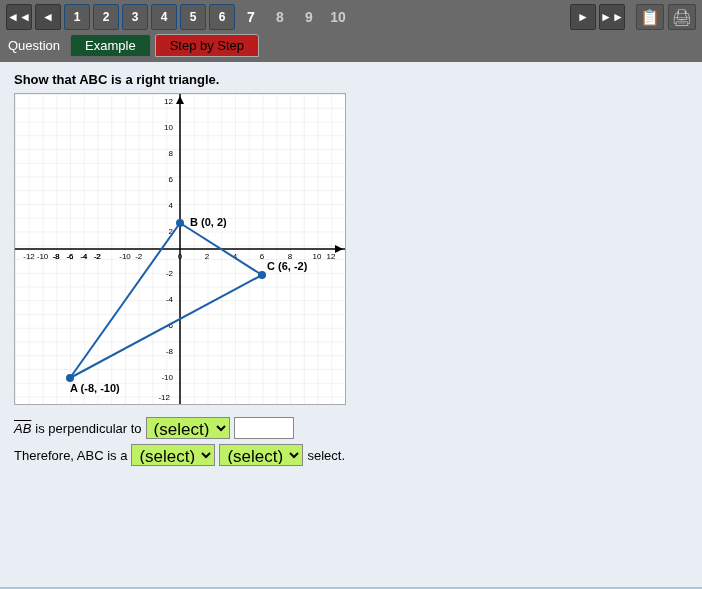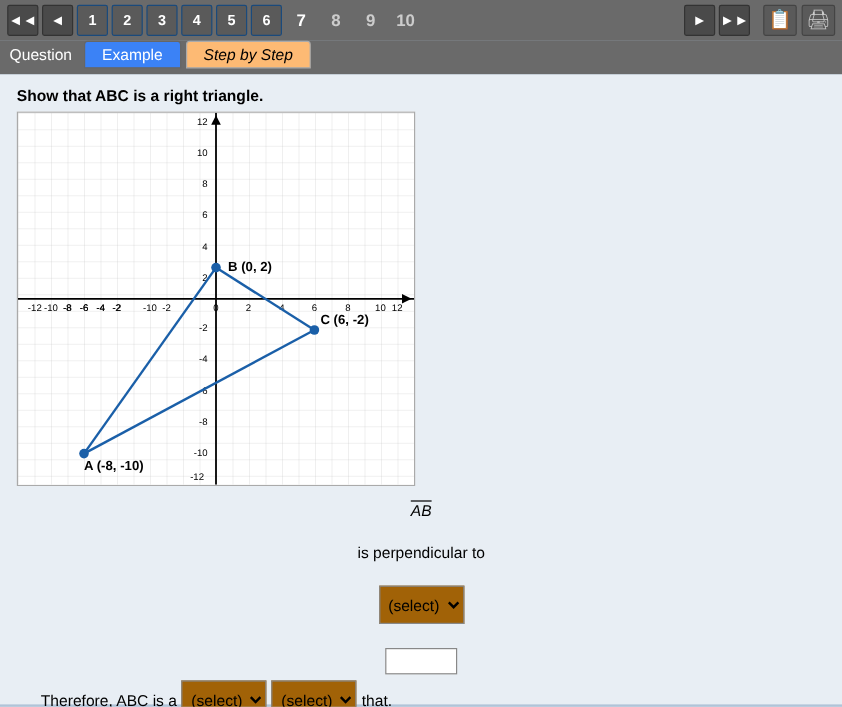--- a/index.html
+++ b/index.html
@@ -66,33 +66,32 @@
       padding: 0 6px 5px 6px;
       gap: 4px;
     }
     .tab-label {
       color: #ffffff;
       font-size: 13px;
       margin-right: 6px;
       padding-left: 2px;
     }
     .tab {
-      background: #3b82f6;
+      background: #14532d;
       border: 1px solid #666;
       color: #fff;
       padding: 3px 14px;
       font-size: 13px;
       cursor: pointer;
       border-radius: 3px 3px 0 0;
     }
     .tab.active {
-      background: #fdba74;
+      background: #b91c1c;
       color: #000;
       border-color: #aaa;
-      font-style: italic;
     }
     .main-content {
       background: #e8eef4;
       padding: 10px 14px;
       height: calc(589px - 64px);
     }
     .show-title {
       font-size: 13px;
       font-weight: bold;
       color: #000;
@@ -105,41 +104,39 @@
       position: relative;
       margin-bottom: 8px;
     }
     svg.graph {
       display: block;
     }
     .answer-row {
       display: flex;
       align-items: center;
       flex-wrap: wrap;
-      gap: 20px;
+      gap: 4px;
       font-size: 13px;
       color: #000;
       margin-bottom: 5px;
-      flex-direction: column;
     }
     .answer-row2 {
       display: flex;
       align-items: center;
       flex-wrap: wrap;
       gap: 4px;
       font-size: 13px;
       color: #000;
-      margin-left: 20px;
     }
     select.inline-select {
-      font-size: 13px;
+      font-size: 17px;
       padding: 1px 3px;
       border: 1px solid #888;
-      background: #a16207;
-      height: 32px;
+      background: #bef264;
+      height: 22px;
     }
     input.inline-input {
       font-size: 12px;
       width: 60px;
       border: 1px solid #888;
       padding: 1px 3px;
       height: 22px;
     }
     .overline {
       text-decoration: overline;
@@ -272,15 +269,15 @@
       <option value="right">right</option>
       <option value="acute">acute</option>
       <option value="obtuse">obtuse</option>
     </select>
     <select class="inline-select">
       <option value="">(select)</option>
       <option value="right">right</option>
       <option value="acute">acute</option>
       <option value="obtuse">obtuse</option>
     </select>
-    <span>that.</span>
+    <span>select.</span>
   </div>
 </div>
 
 </body></html>

